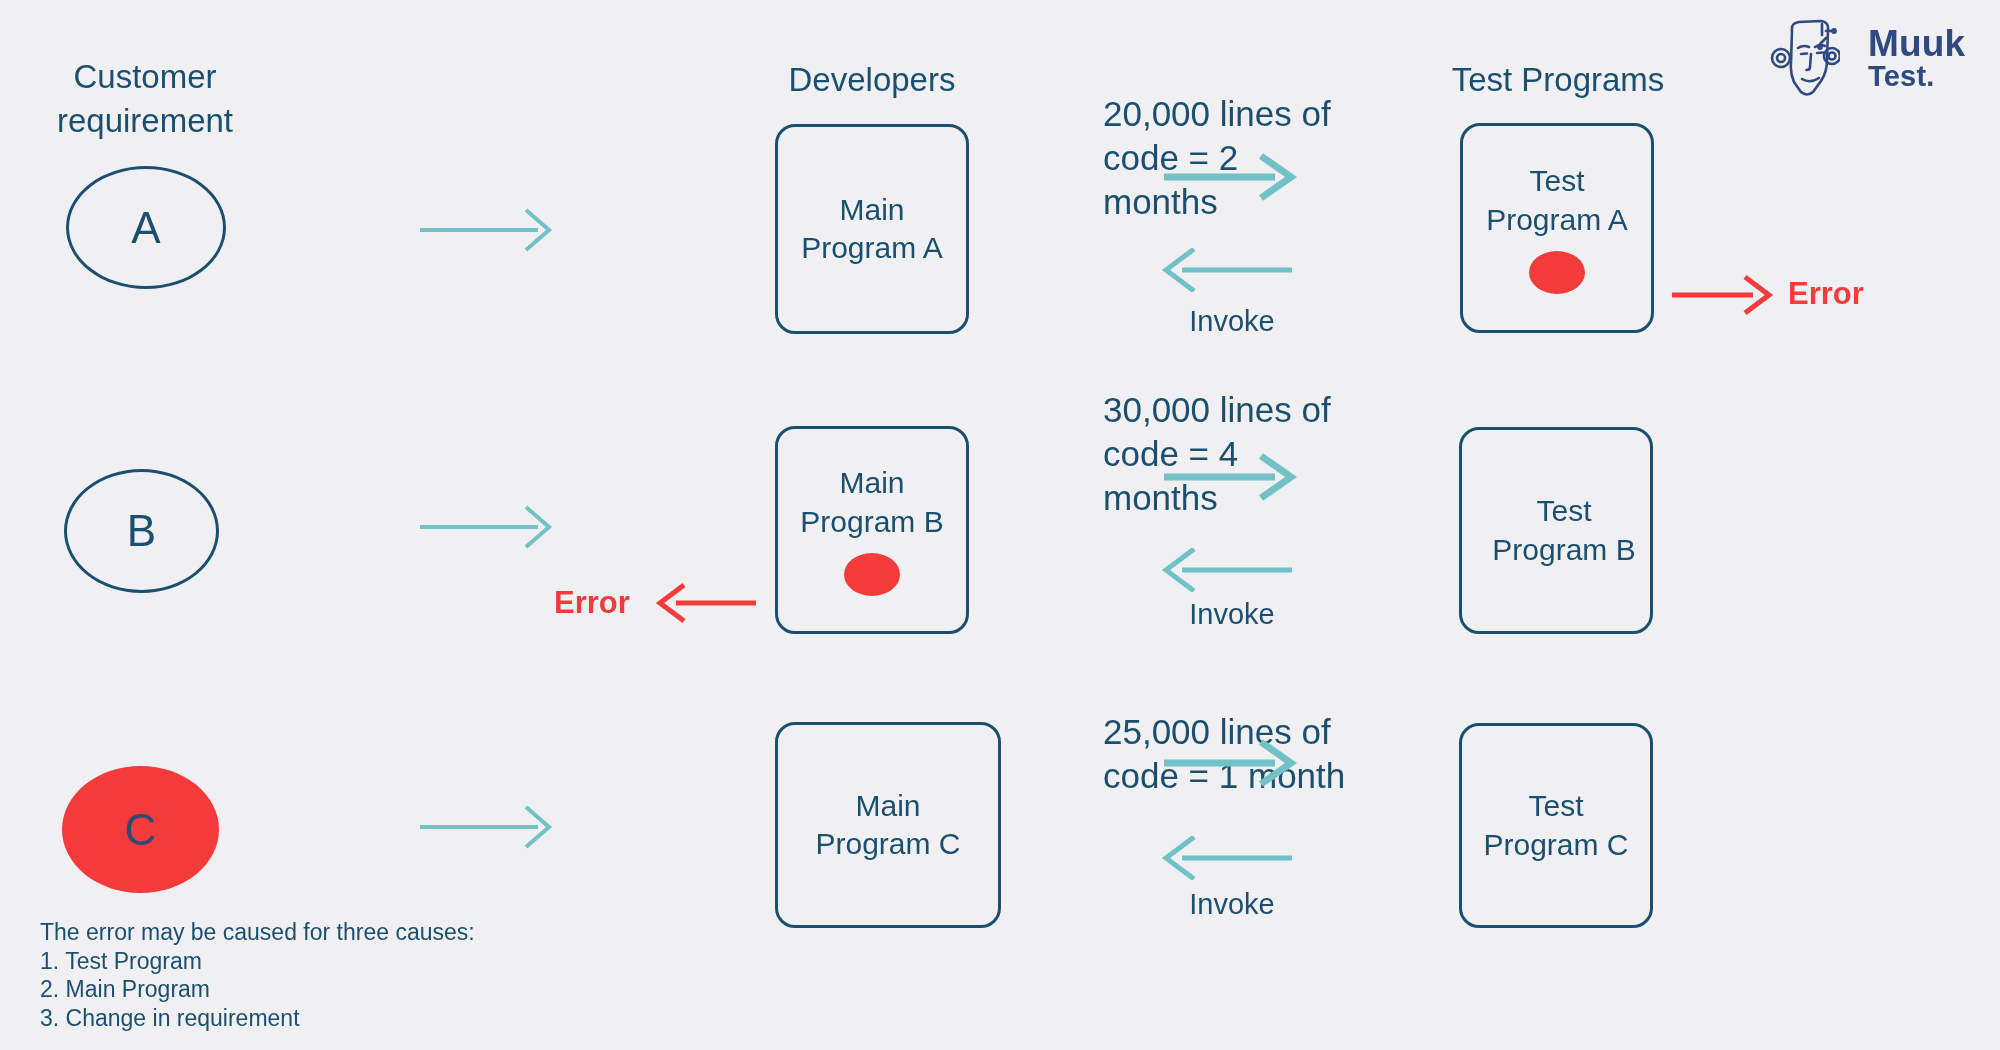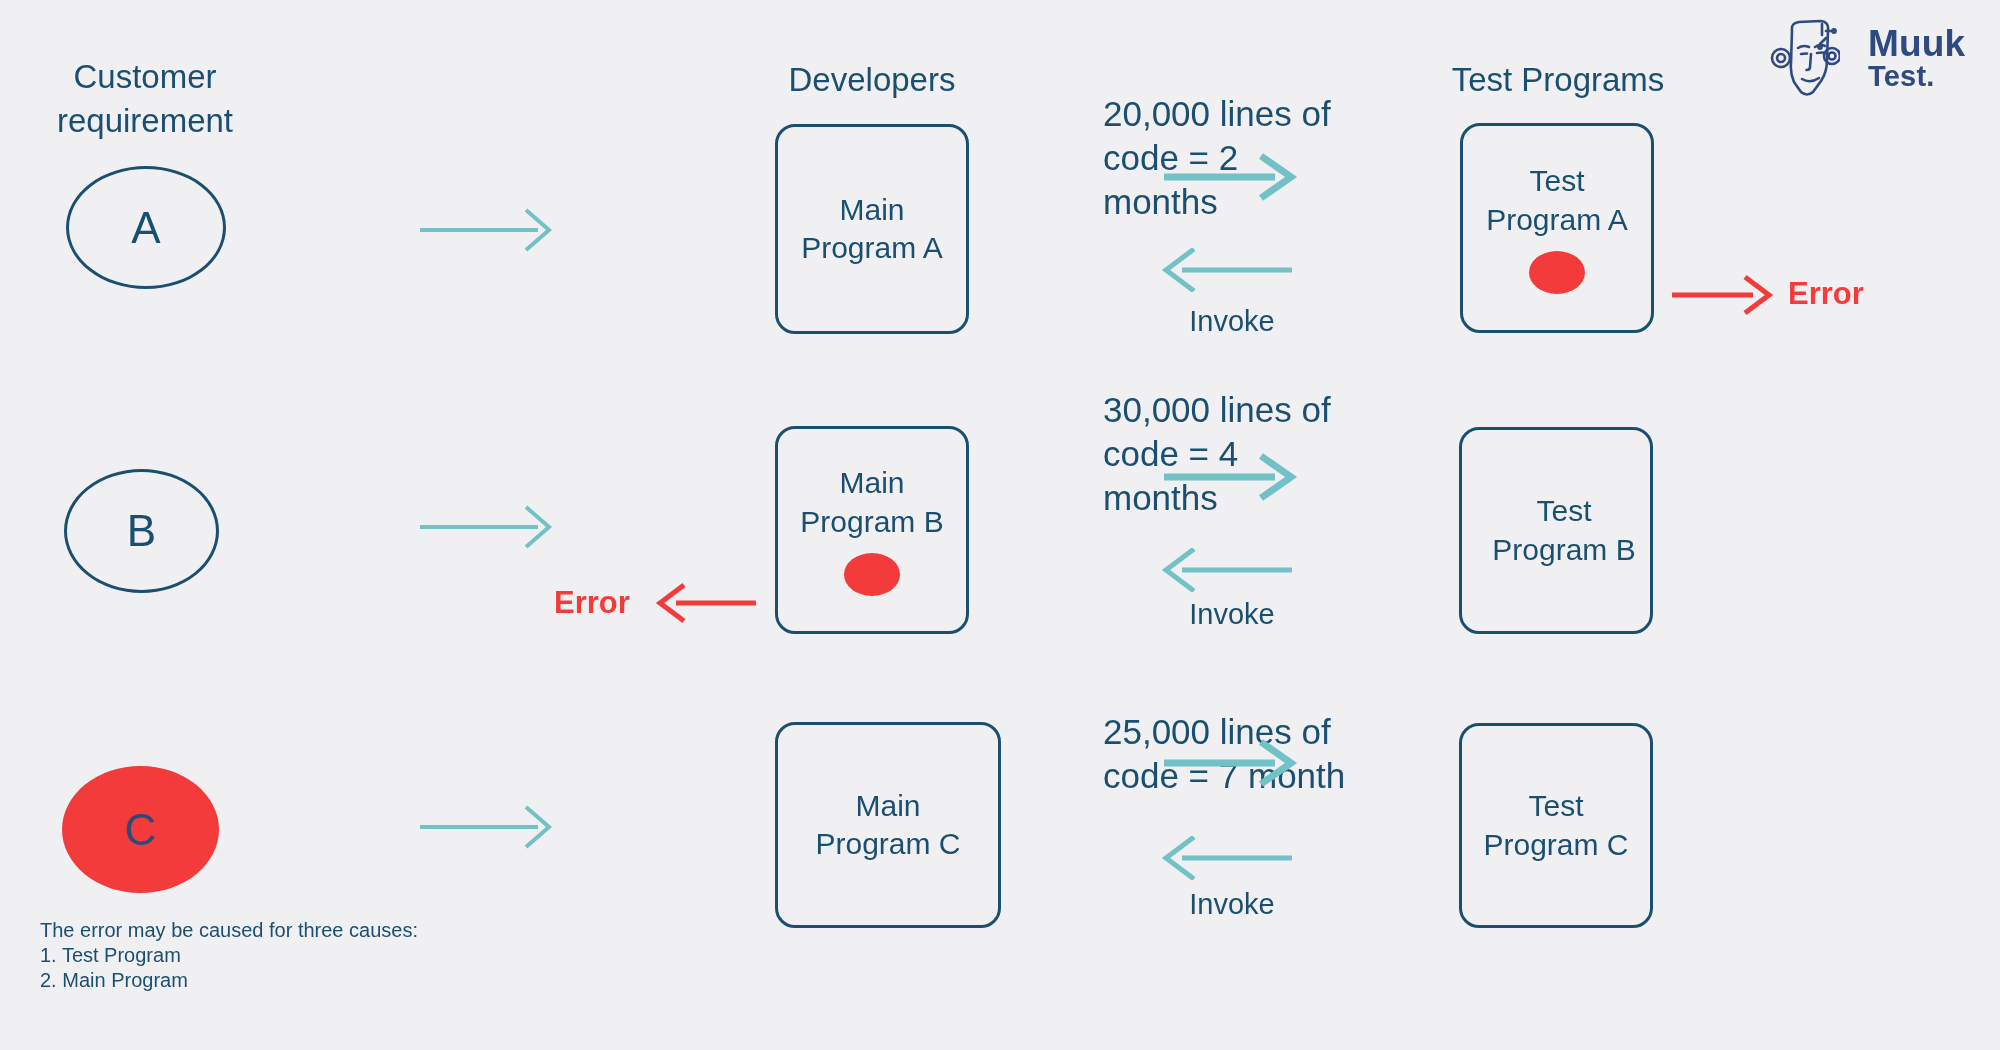--- a/index.html
+++ b/index.html
@@ -32,21 +32,21 @@
     border:3px solid var(--ink);
     border-radius:20px;
     display:flex;flex-direction:column;align-items:center;justify-content:center;
     box-sizing:border-box;
   }
   .box-label{width:162px;text-align:center;font-size:30px;line-height:1.28;color:var(--ink);}
   .error-dot{width:56px;height:43px;border-radius:50%;background:var(--red);margin-top:12px;}
   .exchange-label{width:258px;text-align:left;font-size:35px;line-height:1.25;color:var(--ink);}
   .invoke-label{width:258px;text-align:center;font-size:29px;color:var(--ink);}
   .error-label{font-size:31px;font-weight:700;color:var(--red);}
-  .note{font-size:20px;line-height:1.24;color:var(--ink);}
+  .note{font-size:23px;line-height:1.24;color:var(--ink);}
   .stroke-teal{stroke:var(--teal);fill:none;}
   .stroke-red{stroke:var(--red);fill:none;}
   .logo{display:flex;align-items:center;gap:28px;color:var(--logo);}
   .logo-text{font-weight:700;line-height:0.98;letter-spacing:0.2px;}
   .logo-word1{font-size:37px;}
   .logo-word2{font-size:29px;}
 </style>
 </head>
 <body>
 
@@ -151,21 +151,21 @@
     <polyline class="stroke-teal" points="98,3 128,24 98,45" stroke-width="7"></polyline>
   </svg>
   <svg class="abs" style="left:1158px;top:548px;" width="135" height="44" viewBox="0 0 135 44">
     <line class="stroke-teal" x1="134" y1="22" x2="24" y2="22" stroke-width="5"></line>
     <polyline class="stroke-teal" points="36,1 8,22 36,43" stroke-width="5"></polyline>
   </svg>
   <div class="abs invoke-label" style="left:1103px;top:598px;">Invoke</div>
 
   <div class="abs exchange-label" style="left:1103px;top:678px;margin-top:32px;">
     <div>25,000 lines of</div>
-    <div>code = 7 month</div>
+    <div>code = 1 month</div>
   </div>
   <svg class="abs" style="left:1163px;top:739px;" width="135" height="48" viewBox="0 0 135 48">
     <line class="stroke-teal" x1="1" y1="24" x2="112" y2="24" stroke-width="7"></line>
     <polyline class="stroke-teal" points="98,3 128,24 98,45" stroke-width="7"></polyline>
   </svg>
   <svg class="abs" style="left:1158px;top:836px;" width="135" height="44" viewBox="0 0 135 44">
     <line class="stroke-teal" x1="134" y1="22" x2="24" y2="22" stroke-width="5"></line>
     <polyline class="stroke-teal" points="36,1 8,22 36,43" stroke-width="5"></polyline>
   </svg>
   <div class="abs invoke-label" style="left:1103px;top:888px;">Invoke</div>
@@ -179,15 +179,16 @@
   <div class="abs error-label" style="left:554px;top:585px;">Error</div>
   <svg class="abs" style="left:652px;top:581px;" width="105" height="44" viewBox="0 0 105 44">
     <line class="stroke-red" x1="104" y1="22" x2="24" y2="22" stroke-width="5"></line>
     <polyline class="stroke-red" points="32,4 8,22 32,40" stroke-width="5"></polyline>
   </svg>
 
   <div class="abs note" style="left:40px;top:918px;width:540px;">
     <div>The error may be caused for three causes:</div>
     <div>1. Test Program</div>
     <div>2. Main Program</div>
+    <div>3. Change in requirement</div>
   </div>
 
 </div>
 
 </body></html>

